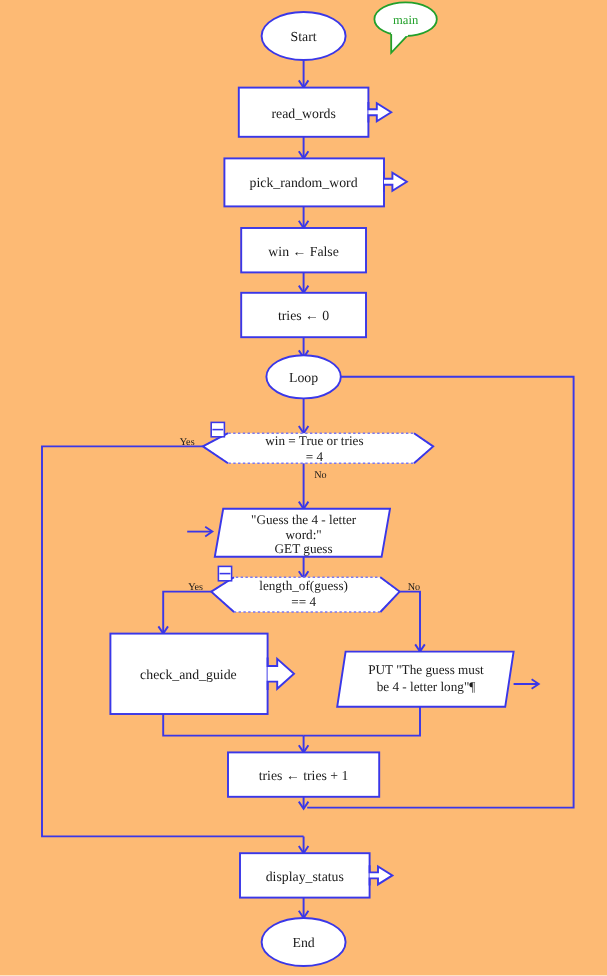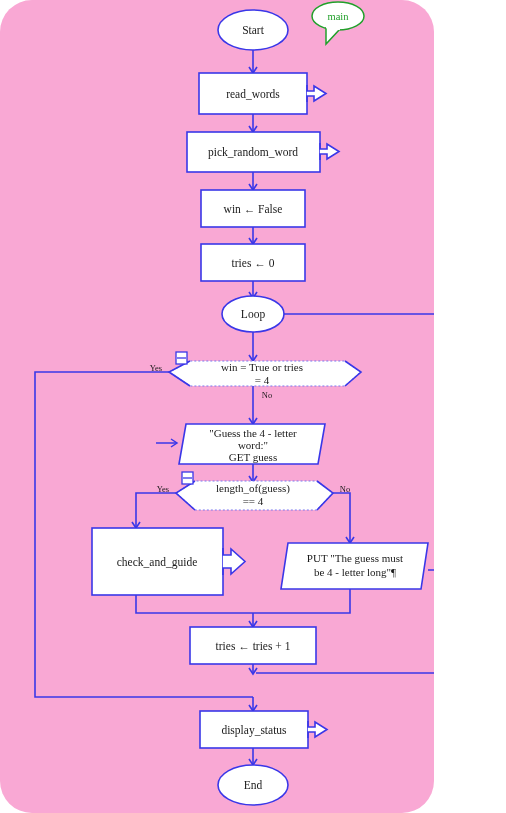--- a/index.html
+++ b/index.html
@@ -5,25 +5,24 @@
   html, body {
     margin: 0;
     padding: 0;
     background: #ffffff;
   }
   body {
     font-family: "Liberation Serif", "DejaVu Serif", serif;
   }
   #flowchart-canvas {
     position: relative;
-    width: 434px;
+    width: 506px;
     height: 813px;
-    background: #f9a8d4;
+    background: #fdba74;
     overflow: hidden;
-    border-radius: 32px;
   }
   #flow-svg {
     position: absolute;
     top: 0;
     left: 0;
     width: 506px;
     height: 813px;
   }
   .node-text {
     font-family: "Liberation Serif", "DejaVu Serif", serif;

